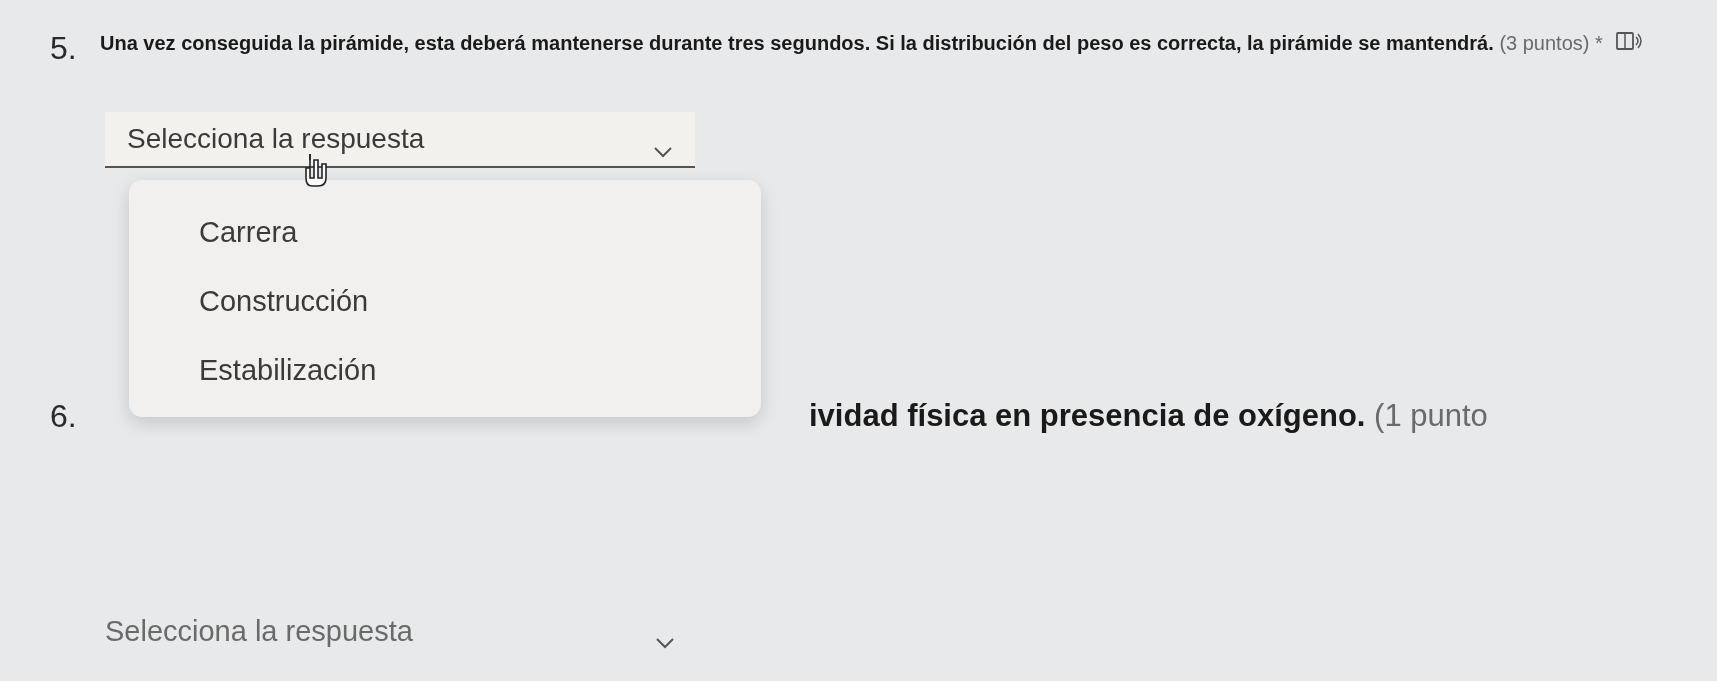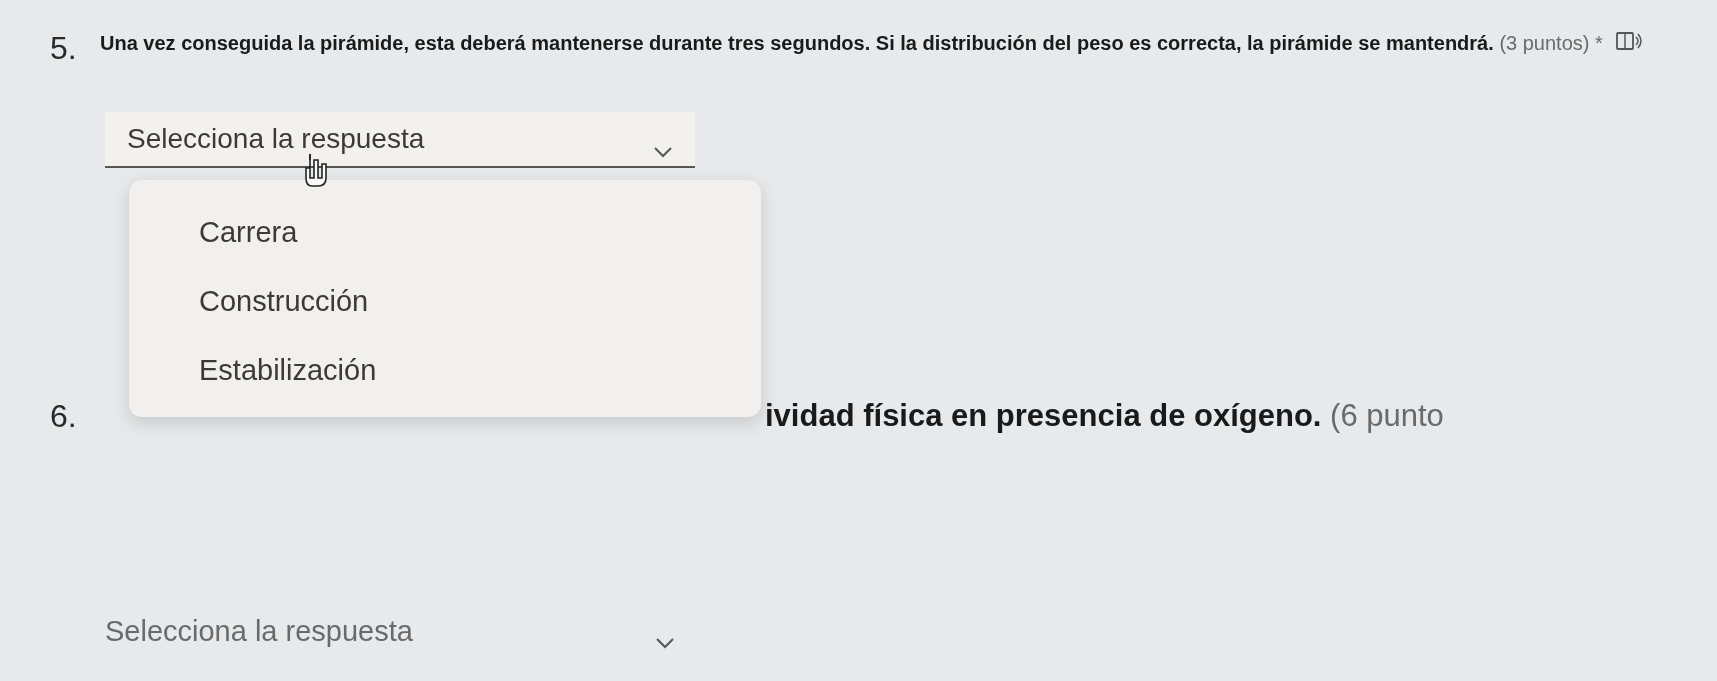--- a/index.html
+++ b/index.html
@@ -136,20 +136,21 @@
     .q6-text {
       position: absolute;
       left: 715px;
       top: 0;
       font-size: 31px;
       color: #1a1a1a;
       white-space: nowrap;
     }
     .q6-bold {
       font-weight: 700;
+      margin-left: 44px;
     }
     .q6-dropdown {
       position: absolute;
       left: 105px;
       top: 615px;
       width: 590px;
       font-size: 29px;
       color: #6a6a6a;
       display: flex;
       align-items: center;
@@ -205,21 +206,21 @@
       <div class="dropdown-option">Construcción</div>
       <div class="dropdown-option">Estabilización</div>
     </div>
   </div>
 </div>
 
 <div class="question-6">
   <div class="q6-number">6.</div>
   <div class="q6-text">
     <span class="q6-bold">ividad física en presencia de oxígeno.</span>
-    <span class="points">(6 punto</span>
+    <span class="points">(1 punto</span>
   </div>
 </div>
 
 <div class="q6-dropdown">
   <span>Selecciona la respuesta</span>
   <span class="chevron-down q6-chevron">
     <svg viewBox="0 0 20 12" width="20" height="12" stroke="#888" fill="none" stroke-width="2">
         <polyline points="2,2 10,10 18,2"></polyline>
       </svg>
   </span>

